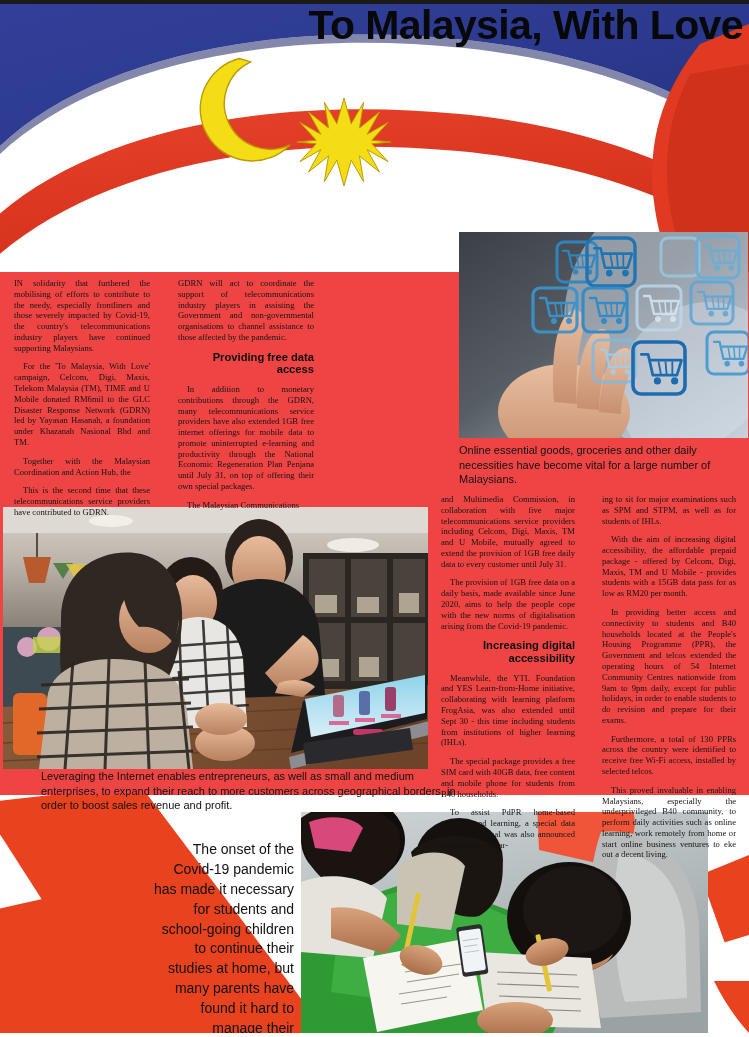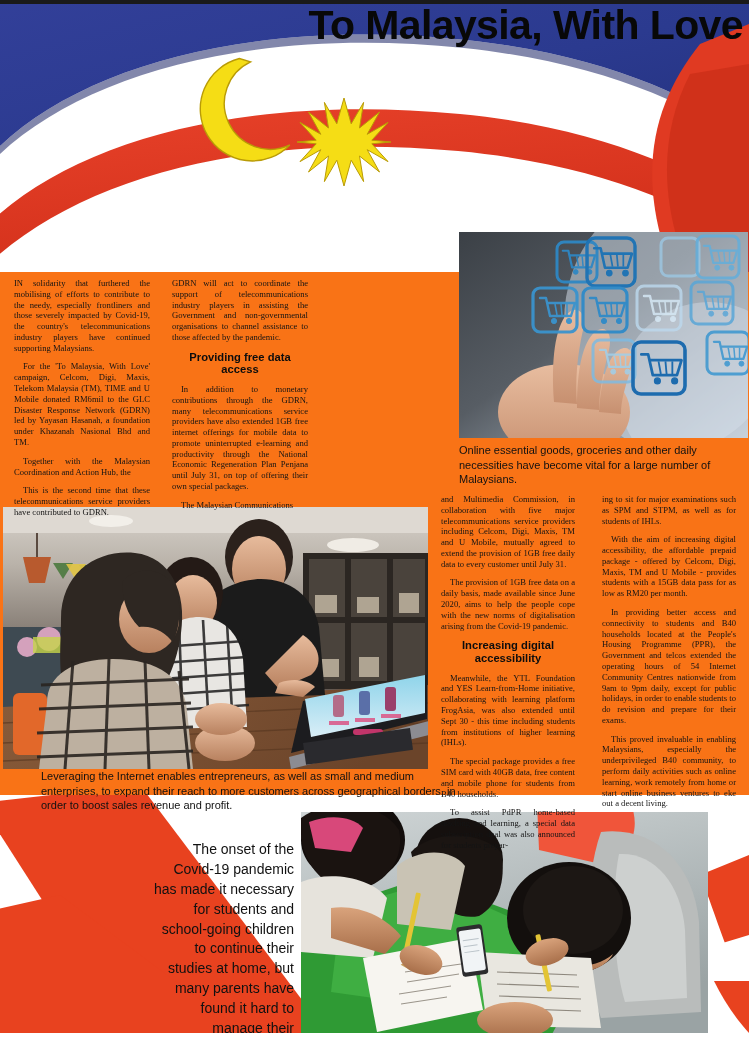--- a/index.html
+++ b/index.html
@@ -9,21 +9,21 @@
     height: 1037px;
     overflow: hidden;
     background: #ffffff;
     font-family: "Liberation Serif", serif;
   }
 
   .page {
     position: relative;
     width: 749px;
     height: 1037px;
-    background: #f97316;
+    background: #ef4444;
     overflow: hidden;
   }
 
   
   .top-rule {
     position: absolute;
     top: 0; left: 0;
     width: 749px; height: 4px;
     background: #1a1a1a;
   }
@@ -112,25 +112,25 @@
   .col p.noindent { text-indent: 0; }
 
   .subhead {
     font-family: "Liberation Sans", sans-serif;
     font-weight: bold;
     font-size: 11.2px;
     line-height: 1.13;
     color: #0d0d0d;
     text-indent: 0 !important;
     margin: 7px 0 2px 0;
-    text-align: center;
+    text-align: right;
   }
 
   #col1 { top: 270px; left: 6px;   width: 152px; }
-  #col2 { top: 270px; left: 164px; width: 152px; }
+  #col2 { top: 270px; left: 170px; width: 152px; }
   #col3 { top: 486px; left: 433px; width: 150px; }
   #col4 { top: 486px; left: 594px; width: 150px; }
 
   
   .photo-laptop {
     position: absolute;
     top: 507px; left: 3px;
     width: 425px; height: 262px;
     overflow: hidden;
     z-index: 20;
@@ -351,20 +351,21 @@
     <p class="subhead">Increasing digital accessibility</p>
     <p>Meanwhile, the YTL Foundation and YES Learn-from-Home initiative, collaborating with learning platform FrogAsia, was also extended until Sept 30 - this time including students from institutions of higher learning (IHLs).</p>
     <p>The special package provides a free SIM card with 40GB data, free content and mobile phone for students from B40 households.</p>
     <p>To assist PdPR home-based teaching and learning, a special data subscription deal was also announced for students prepar-</p>
   </div>
 
   <div class="col" id="col4">
     <p class="noindent">ing to sit for major examinations such as SPM and STPM, as well as for students of IHLs.</p>
     <p>With the aim of increasing digital accessibility, the affordable prepaid package - offered by Celcom, Digi, Maxis, TM and U Mobile - provides students with a 15GB data pass for as low as RM20 per month.</p>
     <p>In providing better access and connectivity to students and B40 households located at the People's Housing Programme (PPR), the Government and telcos extended the operating hours of 54 Internet Community Centres nationwide from 9am to 9pm daily, except for public holidays, in order to enable students to do revision and prepare for their exams.</p>
+    <p>Furthermore, a total of 130 PPRs across the country were identified to receive free Wi-Fi access, installed by selected telcos.</p>
     <p>This proved invaluable in enabling Malaysians, especially the underprivileged B40 community, to perform daily activities such as online learning, work remotely from home or start online business ventures to eke out a decent living.</p>
   </div>
 
   <div class="photo-laptop">
     <svg width="425" height="262" viewBox="0 0 425 262">
       <defs>
         <linearGradient id="shopbg" x1="0" y1="0" x2="0" y2="1">
           <stop offset="0%" stop-color="#d8d3cc"></stop>
           <stop offset="22%" stop-color="#b9b2a9"></stop>
           <stop offset="60%" stop-color="#6e645c"></stop>

